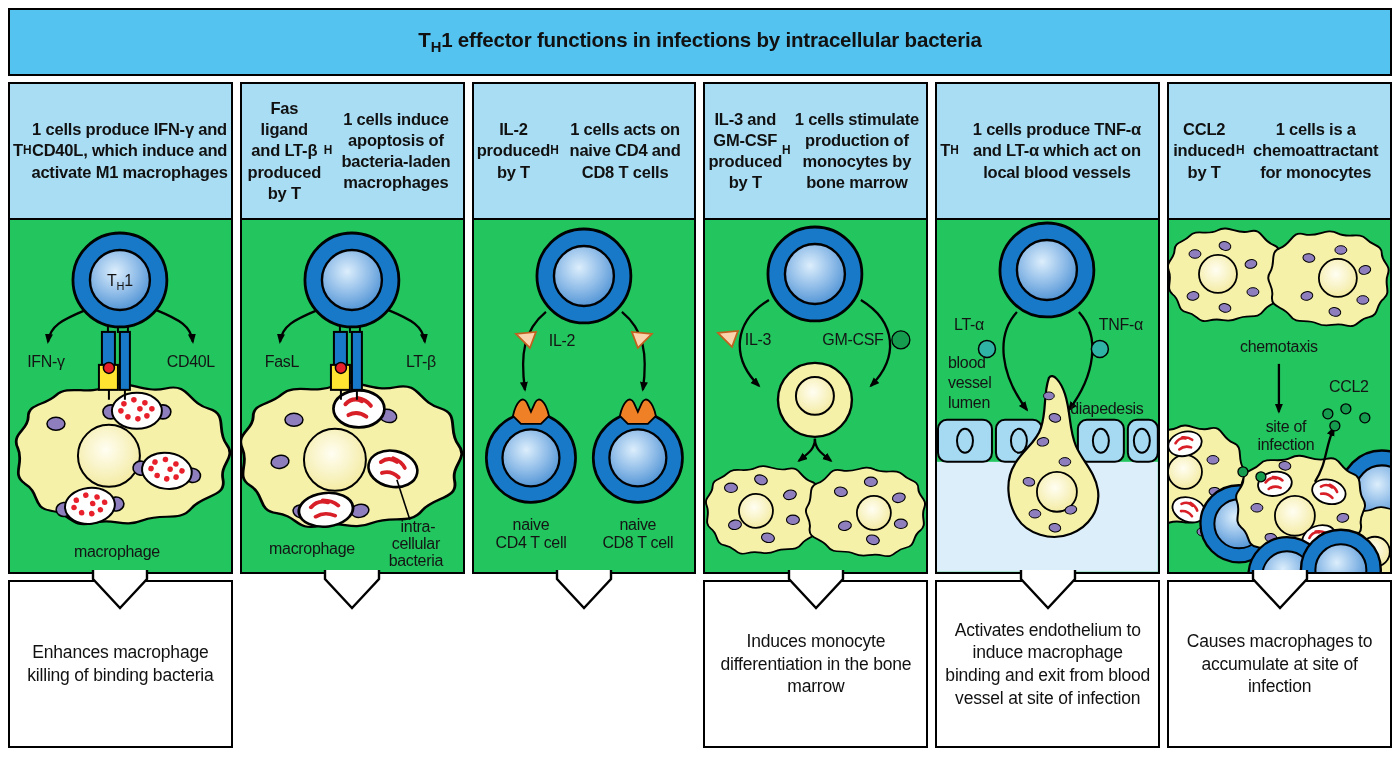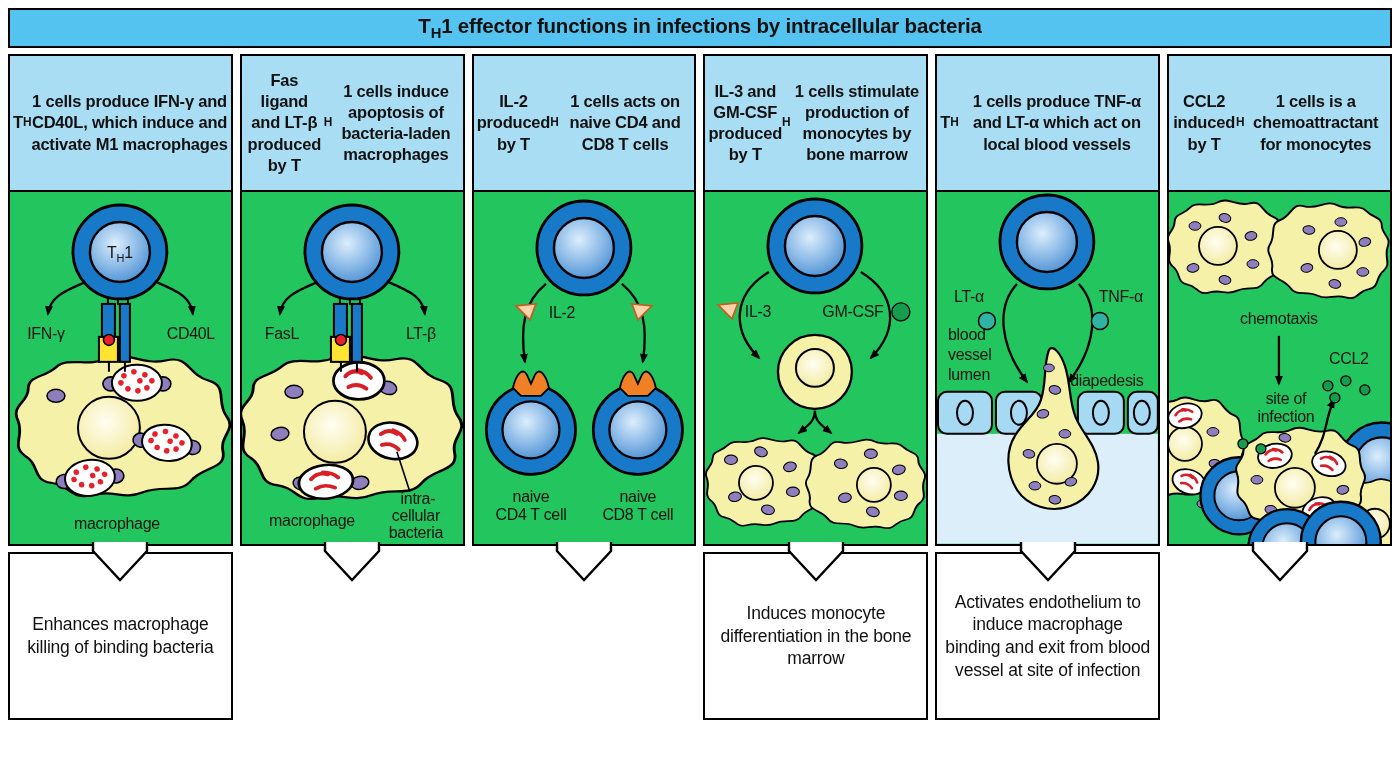--- a/index.html
+++ b/index.html
@@ -1,18 +1,18 @@
 <!DOCTYPE html>
 <html><head>
 <meta charset="utf-8">
 <style>
   html,body{margin:0;padding:0;width:1400px;height:766px;overflow:hidden;background:#fff;
     font-family:"Liberation Sans",sans-serif;color:#111;}
   .page{padding:8px 8px 0 8px;}
-  .title-bar{height:40px;background:#55C3F0;border:2.5px solid #000;box-sizing:border-box;
+  .title-bar{height:68px;background:#55C3F0;border:2.5px solid #000;box-sizing:border-box;
     display:flex;align-items:center;justify-content:center;font-weight:bold;font-size:20.5px;
     letter-spacing:-0.2px;margin-bottom:6px;}
   .cols{display:grid;grid-template-columns:repeat(6,1fr);gap:7px;}
   .col{position:relative;}
   .top-box{height:492px;border:2.5px solid #000;box-sizing:border-box;display:flex;
     flex-direction:column;background:#fff;}
   .hdr{height:136px;box-sizing:border-box;background:#A9DDF4;border-bottom:2.5px solid #000;
     display:flex;align-items:center;justify-content:center;text-align:center;font-weight:bold;
     font-size:16.5px;line-height:1.28;padding:2px 3px;letter-spacing:-0.2px;}
   .panel{flex:1;position:relative;overflow:hidden;background:#22c55e;}
@@ -347,18 +347,21 @@
             </g>
             <text class="t tm" x="180" y="172">CCL2</text>
             <text class="t tm" x="117" y="212">site of</text>
             <text class="t tm" x="117" y="230">infection</text>
           </svg>
         </div>
       </div>
       <svg class="connector" width="90" height="46">
           <use href="#conn"></use>
         </svg>
+      <div class="bottom-box">
+        <div>Causes macrophages to accumulate at site of infection</div>
+      </div>
     </div>
 
   </div>
 
 
 </div>
 
 </body></html>

